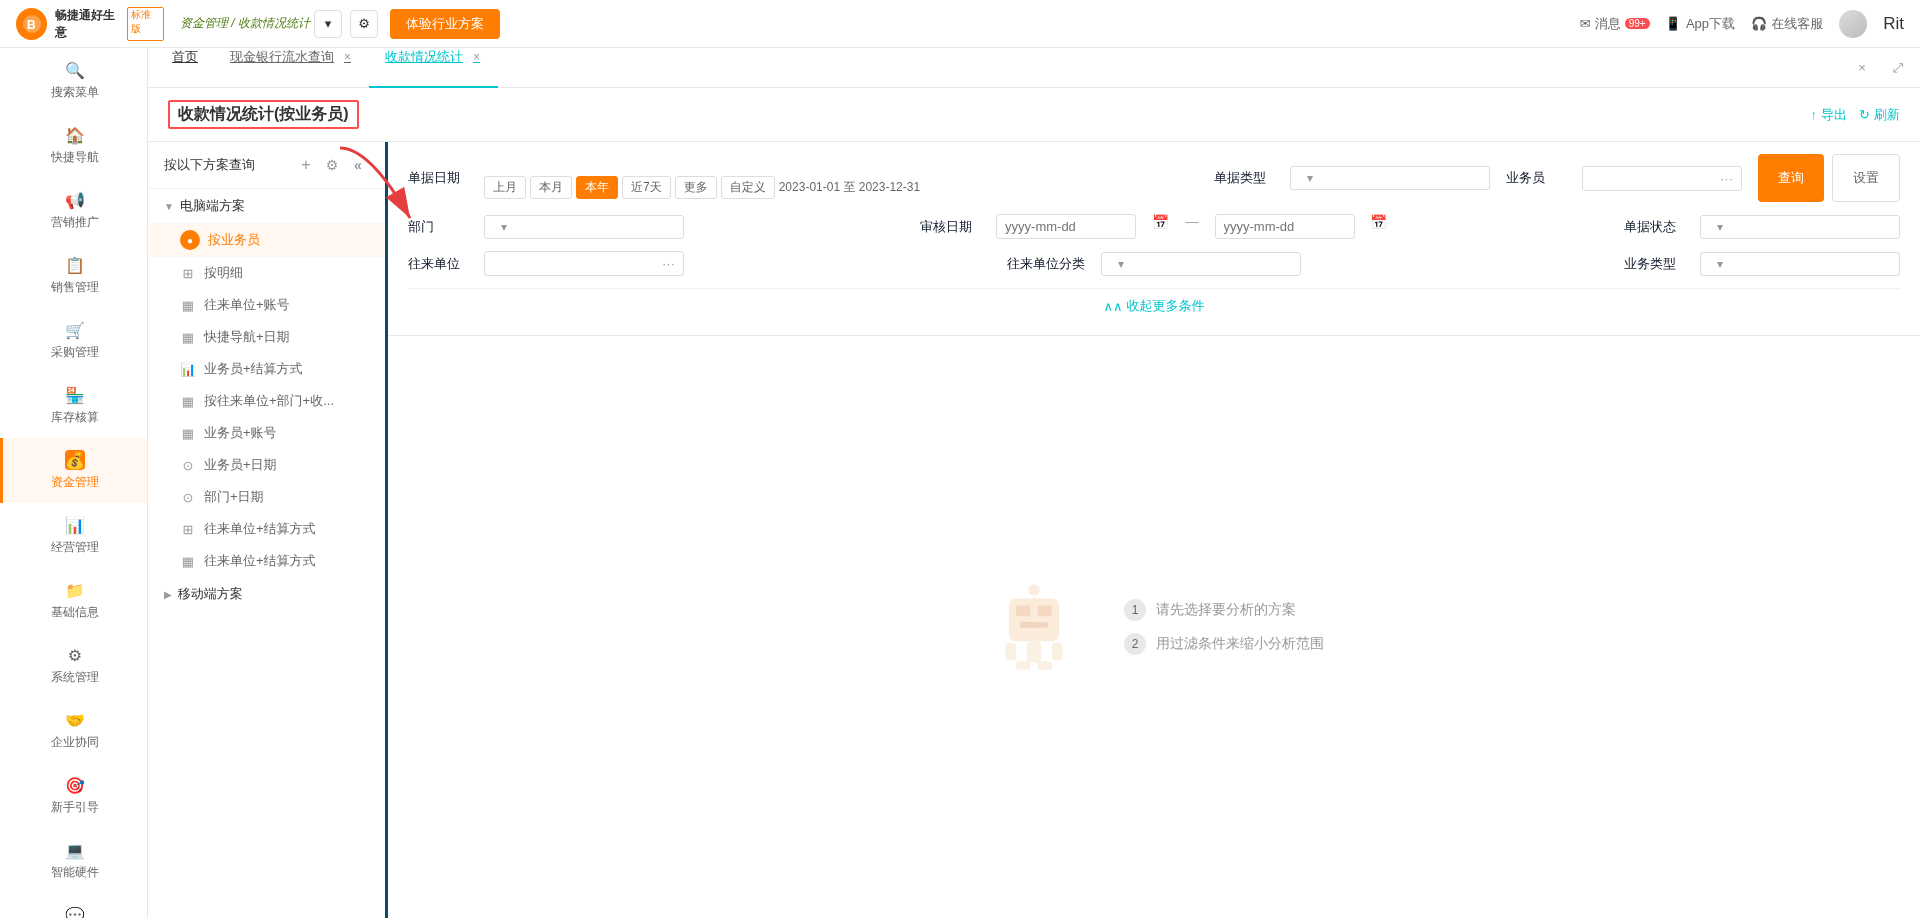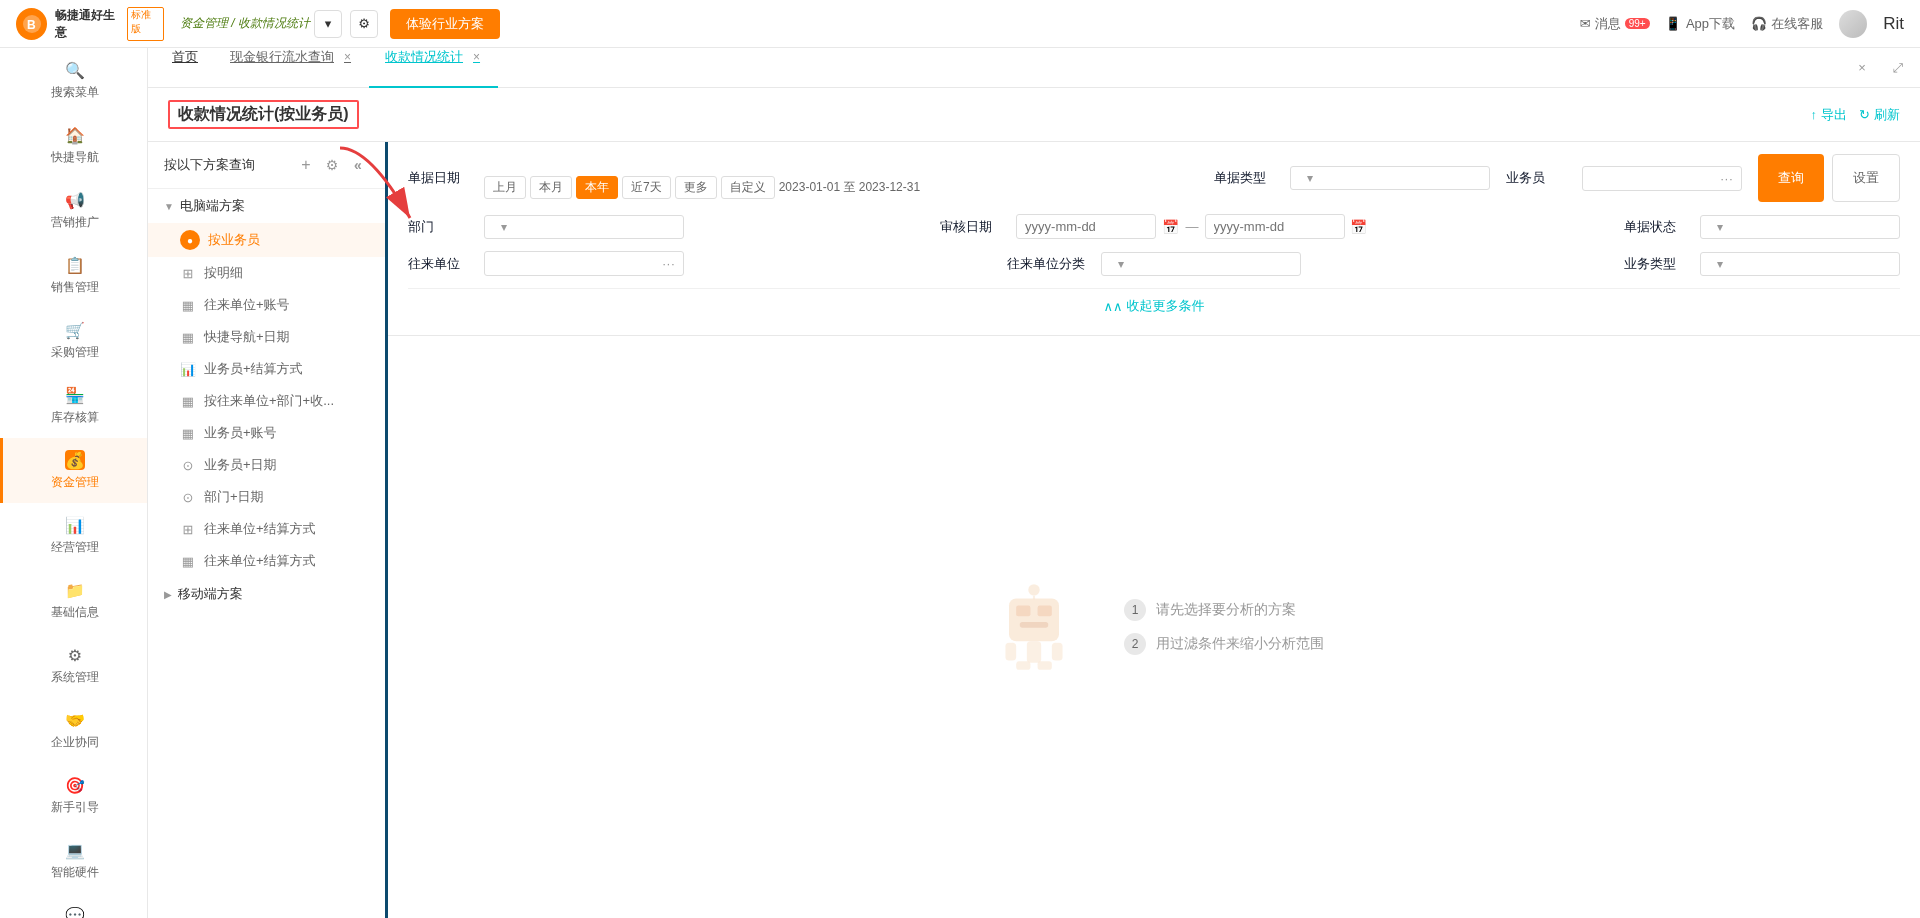--- a/index.html
+++ b/index.html
@@ -313,22 +313,21 @@
       border: 1px solid #ddd;
       border-radius: 3px;
       padding: 4px 8px;
       font-size: 13px;
       color: #999;
       background: #fff;
       min-width: 140px;
     }
     .filter-input-container {
       display: flex;
-      align-items: center;
-      gap: 6px;
+      gap: 16px;
     }
     .date-separator { color: #999; }
     .calendar-icon { color: #999; cursor: pointer; font-size: 14px; }
     .filter-btn-group {
       display: flex;
       gap: 8px;
       margin-left: auto;
     }
     .query-btn {
       background: #ff7d00; color: white; border: none;

